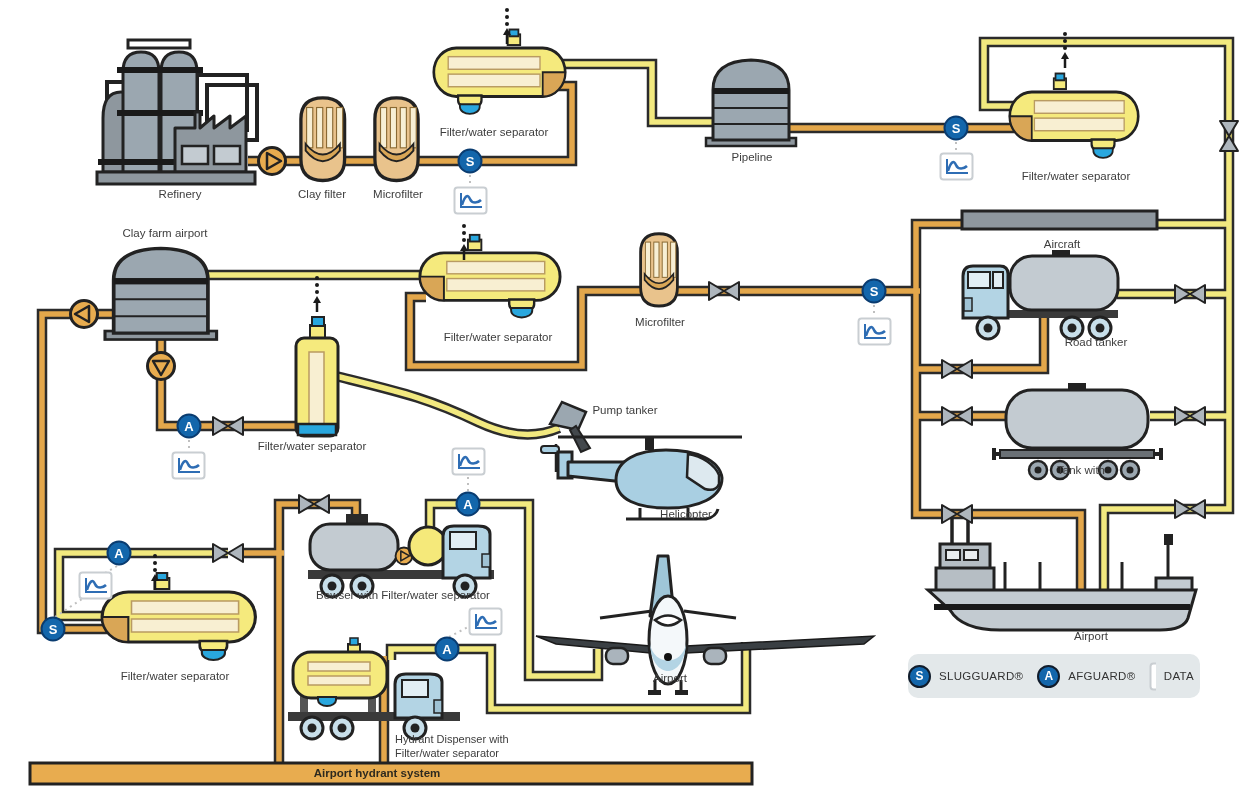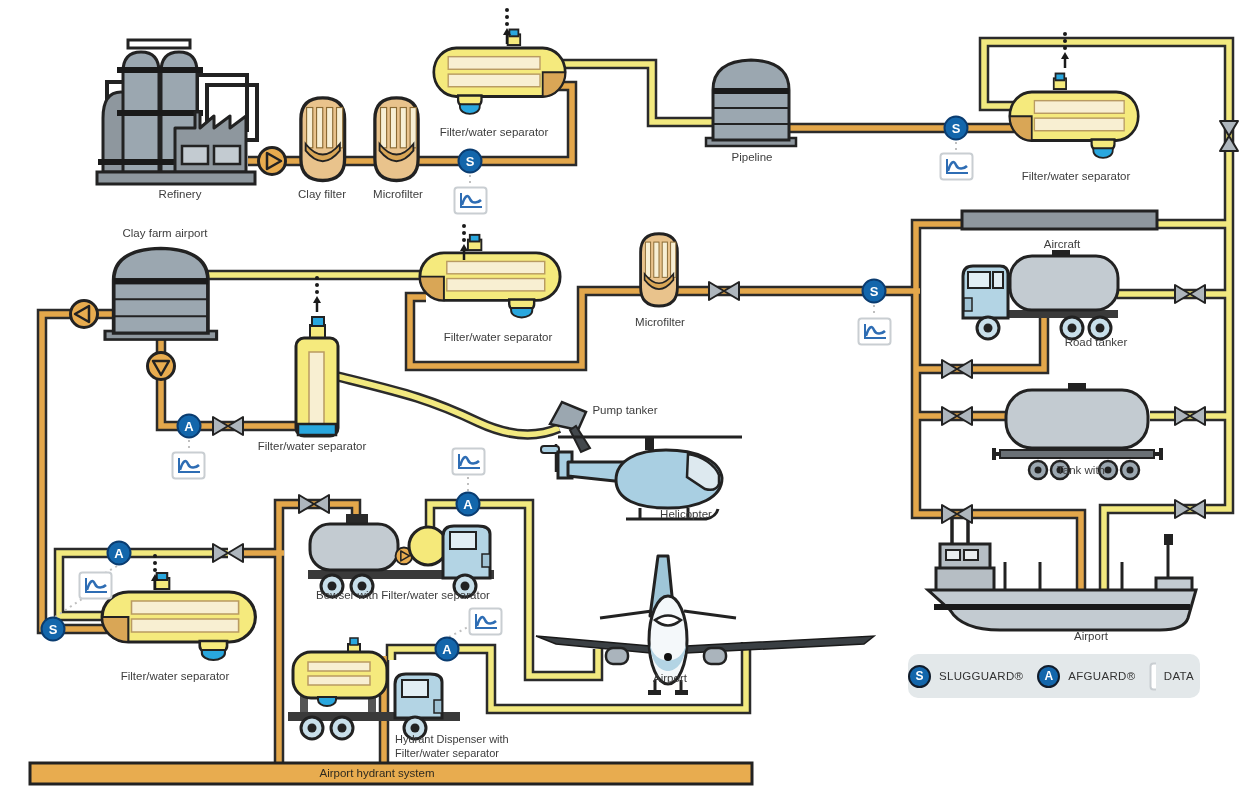--- a/index.html
+++ b/index.html
@@ -4,21 +4,21 @@
 <style>
   html,body{margin:0;padding:0;background:#fff;}
   #stage{position:relative;width:1255px;height:800px;background:#fff;overflow:hidden;
          font-family:"Liberation Sans",sans-serif;}
   #diagram{position:absolute;left:0;top:0;}
   symbol{overflow:visible;}
   .pipe{stroke:#2b2b2b;stroke-width:10.5;fill:none;}
   .lbl{position:absolute;font-size:11.5px;color:#3d3d3d;transform:translateX(-50%);
        white-space:nowrap;line-height:13px;}
   .lbl-left{position:absolute;font-size:11px;color:#3d3d3d;white-space:nowrap;line-height:13px;}
-  .lbl-bar{position:absolute;font-size:11.5px;color:#2e2a1f;transform:translateX(-50%);white-space:nowrap;}
+  .lbl-bar{position:absolute;font-size:11.5px;color:#2e2a1f;transform:translateX(-50%);white-space:nowrap;font-weight:bold;}
   .marker{position:absolute;width:25px;height:25px;border-radius:50%;background:#1366AB;
           border:2.5px solid #0A3C70;color:#fff;font-weight:bold;font-size:13px;
           display:flex;align-items:center;justify-content:center;box-sizing:border-box;
           transform:translate(-50%,-50%);}
   #legend{position:absolute;left:908px;top:654px;width:292px;height:44px;background:#E3E8EA;
           border-radius:10px;display:flex;align-items:center;justify-content:center;gap:8px;}
   #legend .marker{position:static;transform:none;width:23px;height:23px;border:2.5px solid #111c2b;
           font-size:12px;flex:0 0 auto;}
   #legend .ltext{font-size:11.5px;color:#333;margin-right:6px;letter-spacing:.3px;}
 </style>

